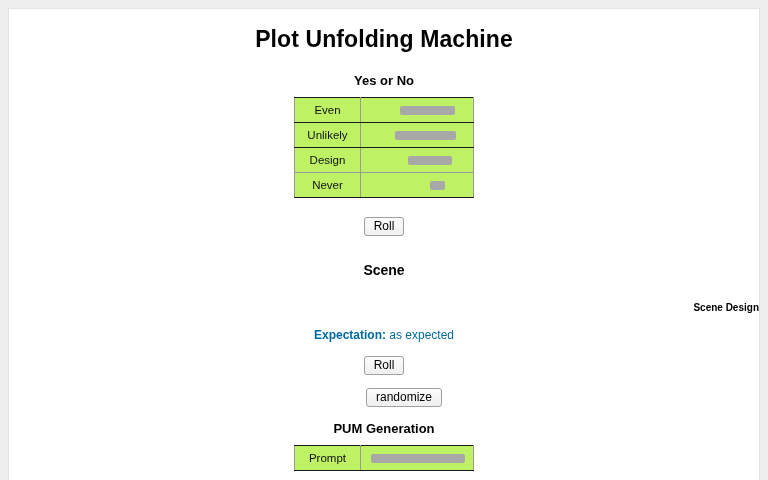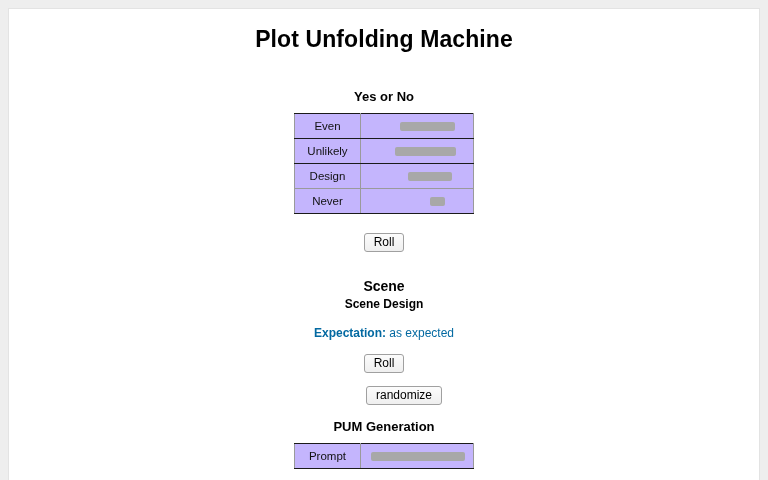--- a/index.html
+++ b/index.html
@@ -33,34 +33,34 @@
     font-weight: bold;
     color: #000;
     margin: 17px 0 0 0;
     letter-spacing: 0.1px;
     text-align: center;
   }
   h3.sub {
     font-size: 13px;
     font-weight: bold;
     color: #000;
-    margin: 36px 0 0 0;
+    margin: 20px 0 0 0;
     text-align: center;
   }
   h3.scene {
     font-size: 14px;
     font-weight: bold;
     margin: 26px 0 0 0;
     text-align: center;
   }
   h4.scene-design {
-    font-size: 12px;
+    font-size: 10px;
     font-weight: bold;
-    margin: 3px 0 0 0;
-    text-align: center;
+    margin: 24px 0 0 0;
+    text-align: right;
   }
   p.expectation {
     font-size: 12px;
     margin: 15px 0 0 0;
     text-align: center;
     color: #0369a1;
   }
   p.expectation b { font-weight: bold; }
   h4.pum {
     font-size: 13px;
@@ -68,21 +68,21 @@
     margin: 14px 0 0 0;
     text-align: center;
   }
 
   
   table.grid {
     border-collapse: collapse;
     margin: 9px auto 0 auto;
     width: 180px;
     table-layout: fixed;
-    background: #c4b5fd;
+    background: #bef264;
   }
   table.grid td {
     border: 1px solid #9a9a9a;
     padding: 0;
     vertical-align: middle;
   }
   table.grid td.label {
     width: 61px;
     text-align: center;
     font-size: 11.5px;

